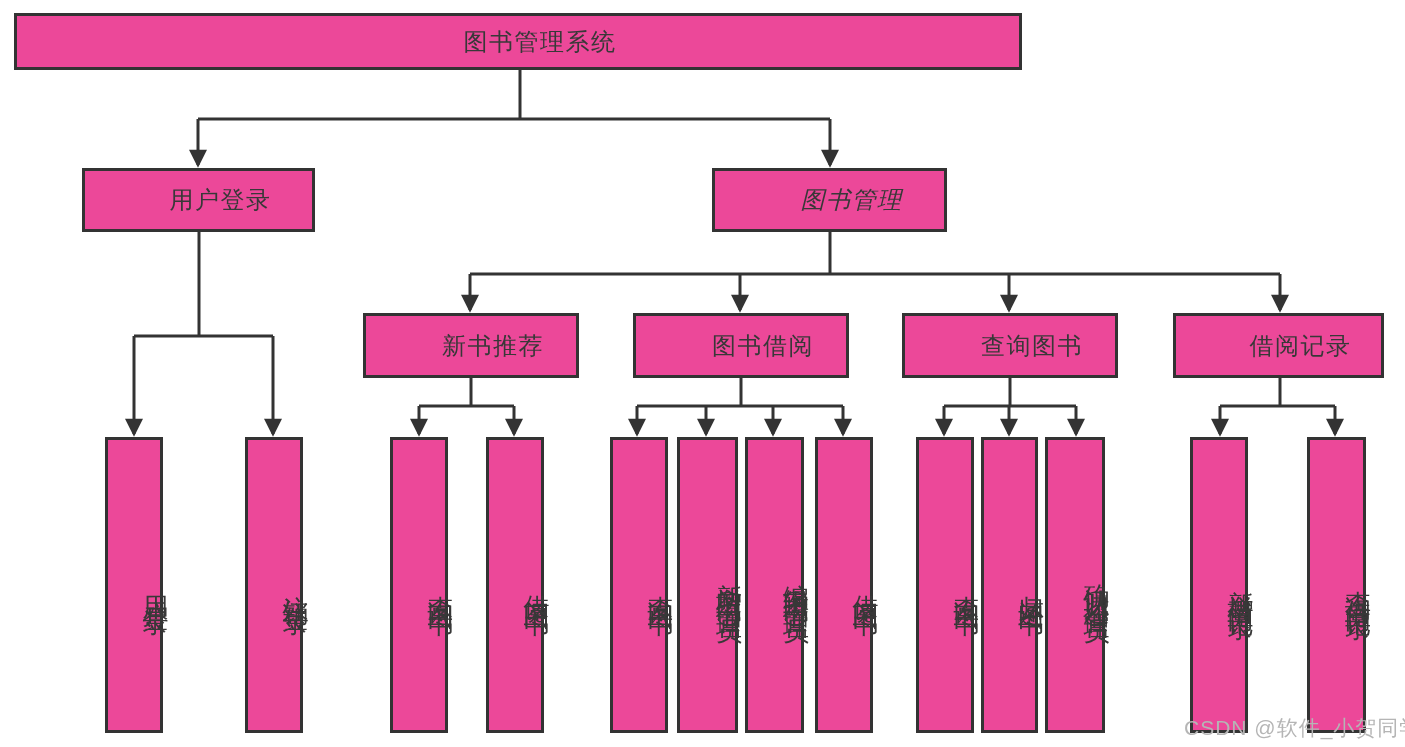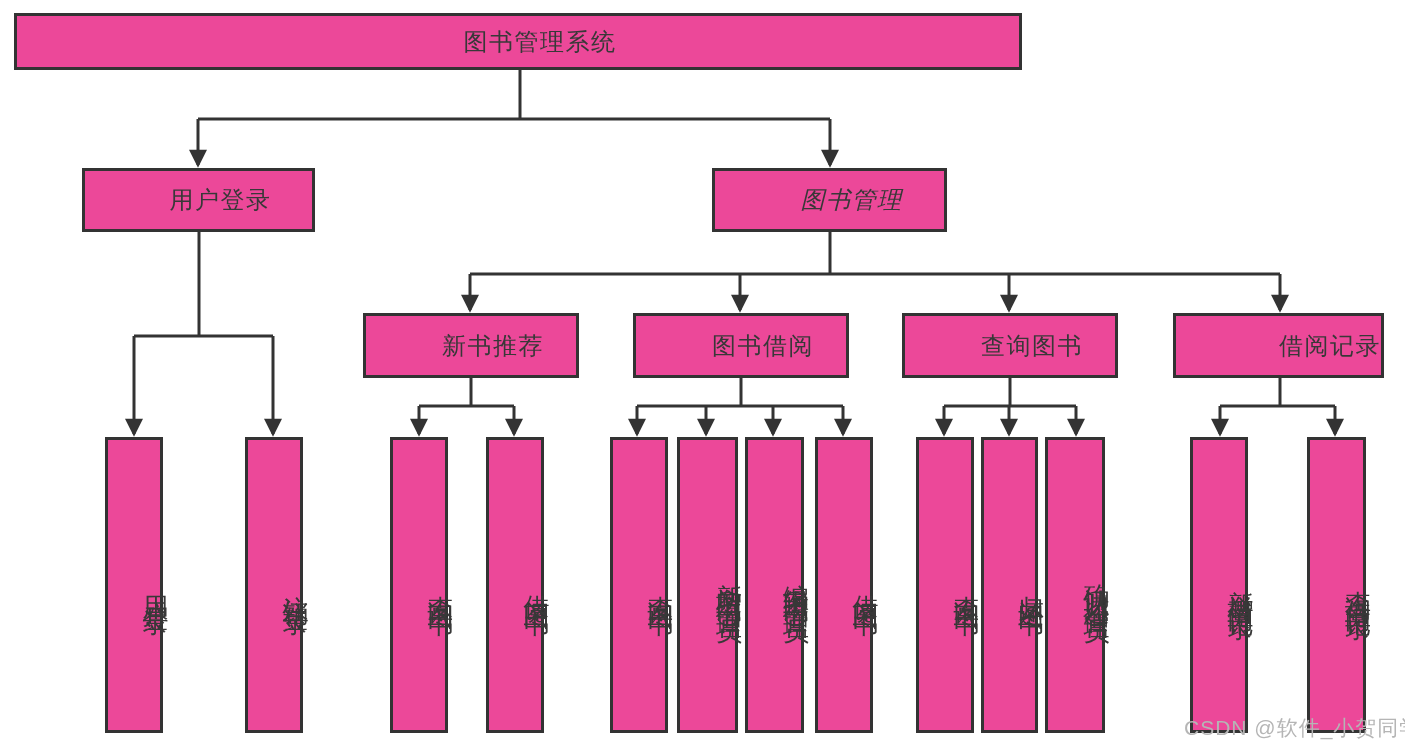--- a/index.html
+++ b/index.html
@@ -117,21 +117,21 @@
 
   <div class="node" style="left:363px; top:313px; width:216px; height:65px;">
     <span class="h-label">新书推荐</span>
   </div>
   <div class="node" style="left:633px; top:313px; width:216px; height:65px;">
     <span class="h-label">图书借阅</span>
   </div>
   <div class="node" style="left:902px; top:313px; width:216px; height:65px;">
     <span class="h-label">查询图书</span>
   </div>
-  <div class="node" style="left:1173px; top:313px; width:211px; height:65px;justify-content:flex-end;">
+  <div class="node" style="left:1173px; top:313px; width:211px; height:65px;">
     <span class="h-label">借阅记录</span>
   </div>
 
   <div class="node" style="left:105px; top:437px; width:58px; height:296px;">
     <span class="v-label">用户登录</span>
   </div>
   <div class="node" style="left:245px; top:437px; width:58px; height:296px;">
     <span class="v-label">注销登录</span>
   </div>
 

